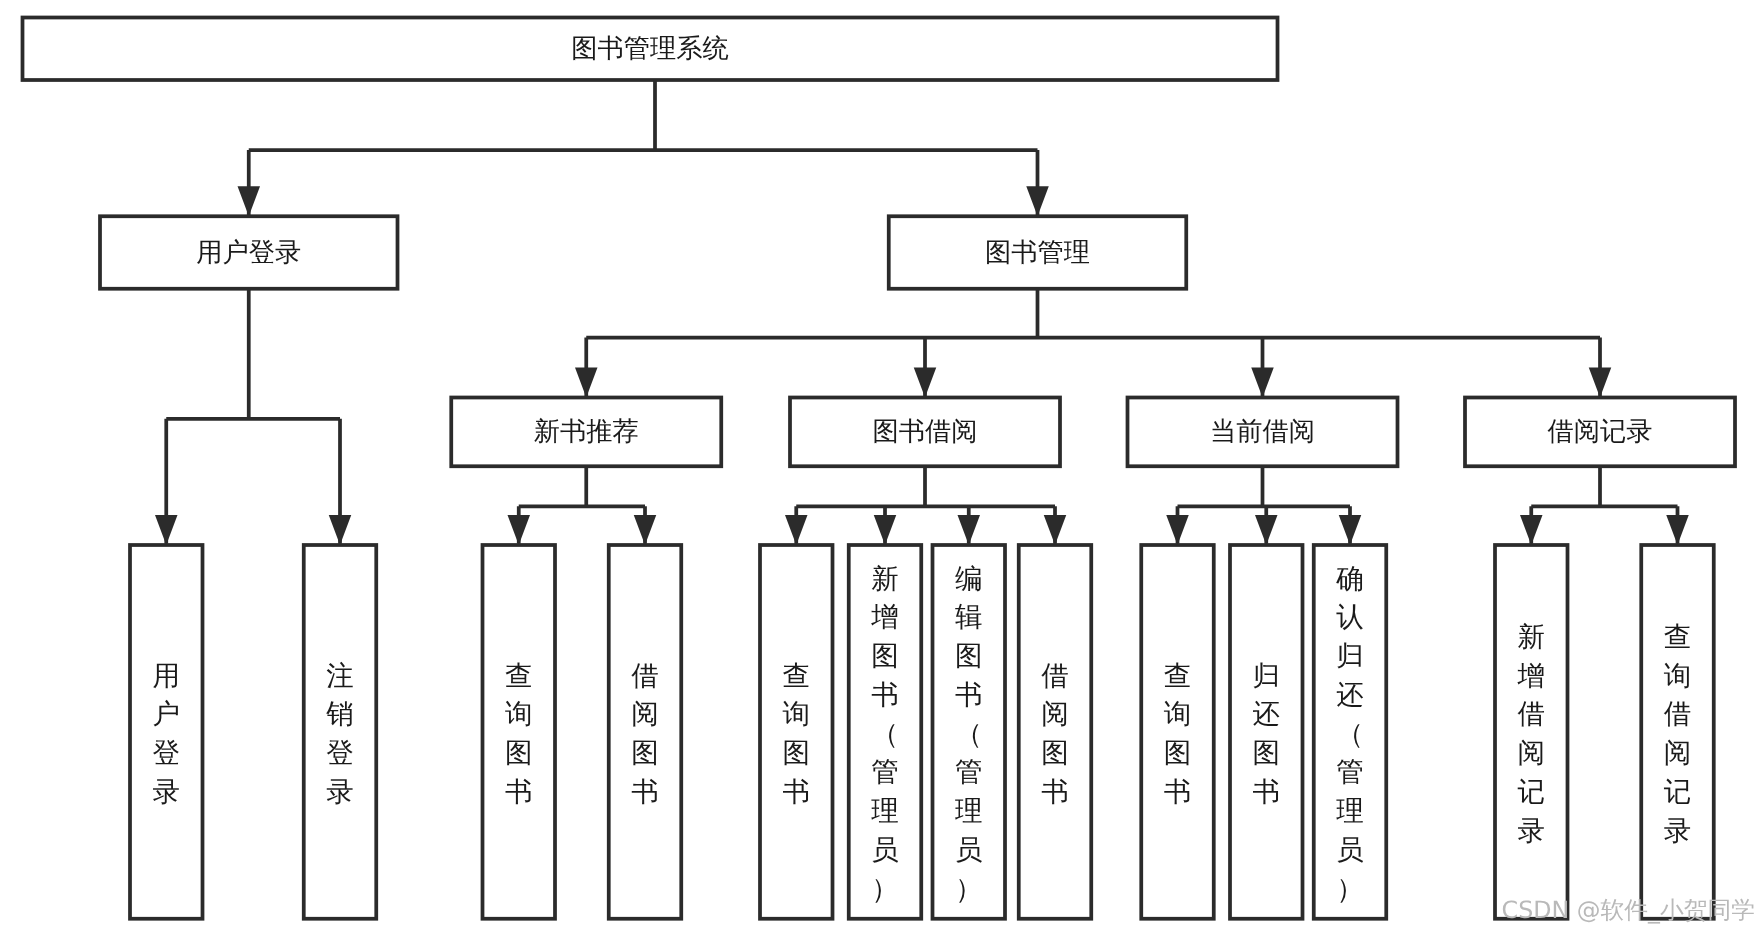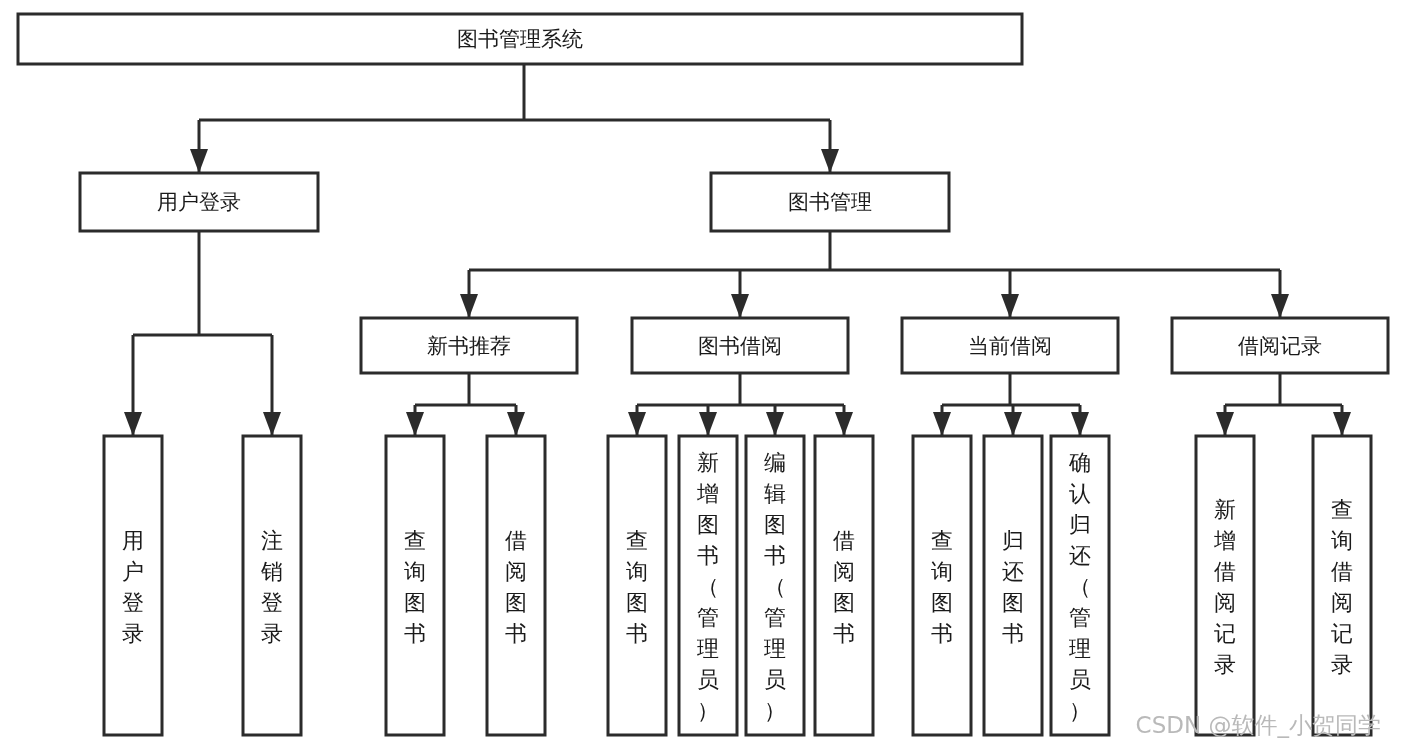--- a/index.html
+++ b/index.html
@@ -50,24 +50,24 @@
     stroke-width: 3;
     fill: none;
     stroke-linecap: butt;
   }
   .edge-arrow {
     fill: #2b2b2b;
     stroke: none;
   }
   .watermark {
     position: absolute;
-    right: 24px;
+    right: 1px;
     bottom: 6px;
     color: #b9b9b9;
-    font-size: 23px;
+    font-size: 19px;
     font-family: "DejaVu Sans", "Liberation Sans", sans-serif;
     white-space: nowrap;
     user-select: none;
   }
 </style>
 </head>
 <body>
 
 <div id="diagram-root">
   <svg id="tree-svg" viewBox="0 0 1405 747" xmlns="http://www.w3.org/2000/svg">

